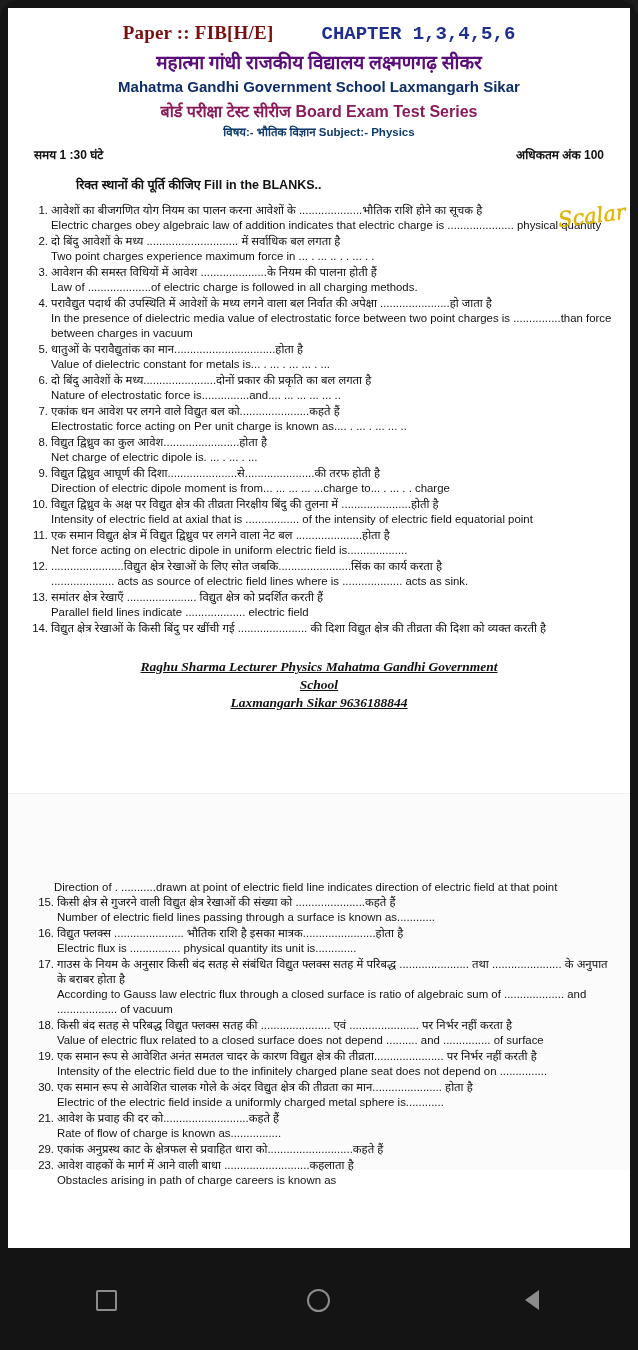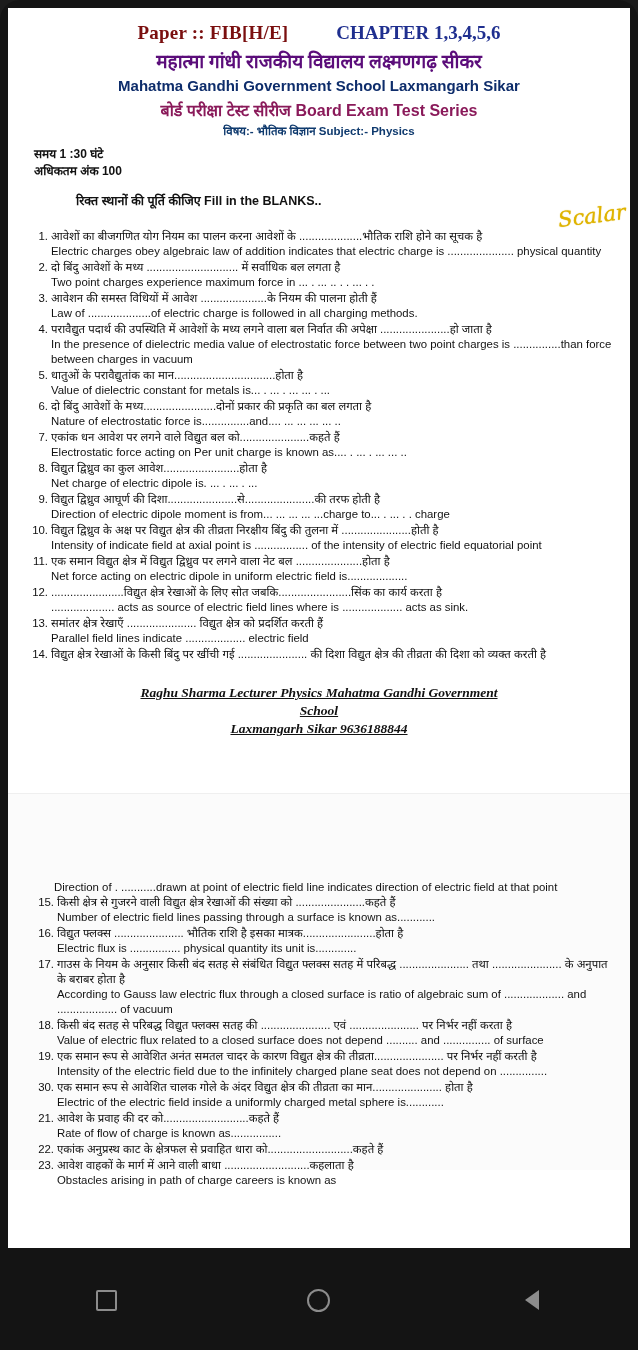--- a/index.html
+++ b/index.html
@@ -45,21 +45,21 @@
     margin-top: 8px;
   }
   .paper-title {
     font-family: "Liberation Serif", serif;
     font-size: 19px;
     font-weight: bold;
     color: #7a0f0f;
     letter-spacing: .2px;
   }
   .chapter-title {
-    font-family: Liberation Serif, serif;
+    font-family: Liberation Mono, monospace;
     font-size: 19px;
     font-weight: bold;
     color: #1f2f8f;
   }
   .hdr-hindi {
     text-align: center;
     font-family: "Liberation Serif", serif;
     font-size: 19px;
     font-weight: bold;
     color: #5b0d7a;
@@ -87,27 +87,26 @@
     margin-top: 2px;
   }
   .hdr-meta {
     display: flex;
     justify-content: space-between;
     font-size: 12px;
     font-weight: bold;
     color: #111;
     margin-top: 7px;
     padding: 0 16px;
-    flex-direction: column;
   }
   .instruction {
     font-size: 12.5px;
     font-weight: bold;
     color: #111;
-    margin: 13px 0 20px 58px;
+    margin: 13px 0 10px 58px;
   }
 
   
   .qlist {
     margin: 0;
     padding: 0 6px 0 6px;
   }
   .q {
     display: flex;
     align-items: flex-start;
@@ -320,21 +319,21 @@
           <div class="q-body">
             <span class="q-hi">विद्युत द्विध्रुव आघूर्ण की दिशा......................से......................की तरफ होती है</span>
             <span class="q-en">Direction of electric dipole moment is from... ... ... ... ...charge to... . ... . . charge</span>
           </div>
         </div>
 
         <div class="q">
           <div class="q-num">10.</div>
           <div class="q-body">
             <span class="q-hi">विद्युत द्विध्रुव के अक्ष पर विद्युत क्षेत्र की तीव्रता निरक्षीय बिंदु की तुलना में ......................होती है</span>
-            <span class="q-en">Intensity of indicate field at axial point is ................. of the intensity of electric field equatorial point</span>
+            <span class="q-en">Intensity of electric field at axial that is ................. of the intensity of electric field equatorial point</span>
           </div>
         </div>
 
         <div class="q">
           <div class="q-num">11.</div>
           <div class="q-body">
             <span class="q-hi">एक समान विद्युत क्षेत्र में विद्युत द्विध्रुव पर लगने वाला नेट बल .....................होता है</span>
             <span class="q-en">Net force acting on electric dipole in uniform electric field is...................</span>
           </div>
         </div>
@@ -431,21 +430,21 @@
 
           <div class="q">
             <div class="q-num">21.</div>
             <div class="q-body">
               <span class="q-hi">आवेश के प्रवाह की दर को...........................कहते हैं</span>
               <span class="q-en">Rate of flow of charge  is known as................</span>
             </div>
           </div>
 
           <div class="q">
-            <div class="q-num">22.</div>
+            <div class="q-num">29.</div>
             <div class="q-body">
               <span class="q-hi">एकांक अनुप्रस्थ काट के क्षेत्रफल से प्रवाहित धारा को...........................कहते हैं</span>
             </div>
           </div>
 
           <div class="q">
             <div class="q-num">23.</div>
             <div class="q-body">
               <span class="q-hi">आवेश वाहकों के मार्ग में आने वाली बाधा  ...........................कहलाता है</span>
               <span class="q-en">Obstacles arising in path of charge careers is known as</span>

